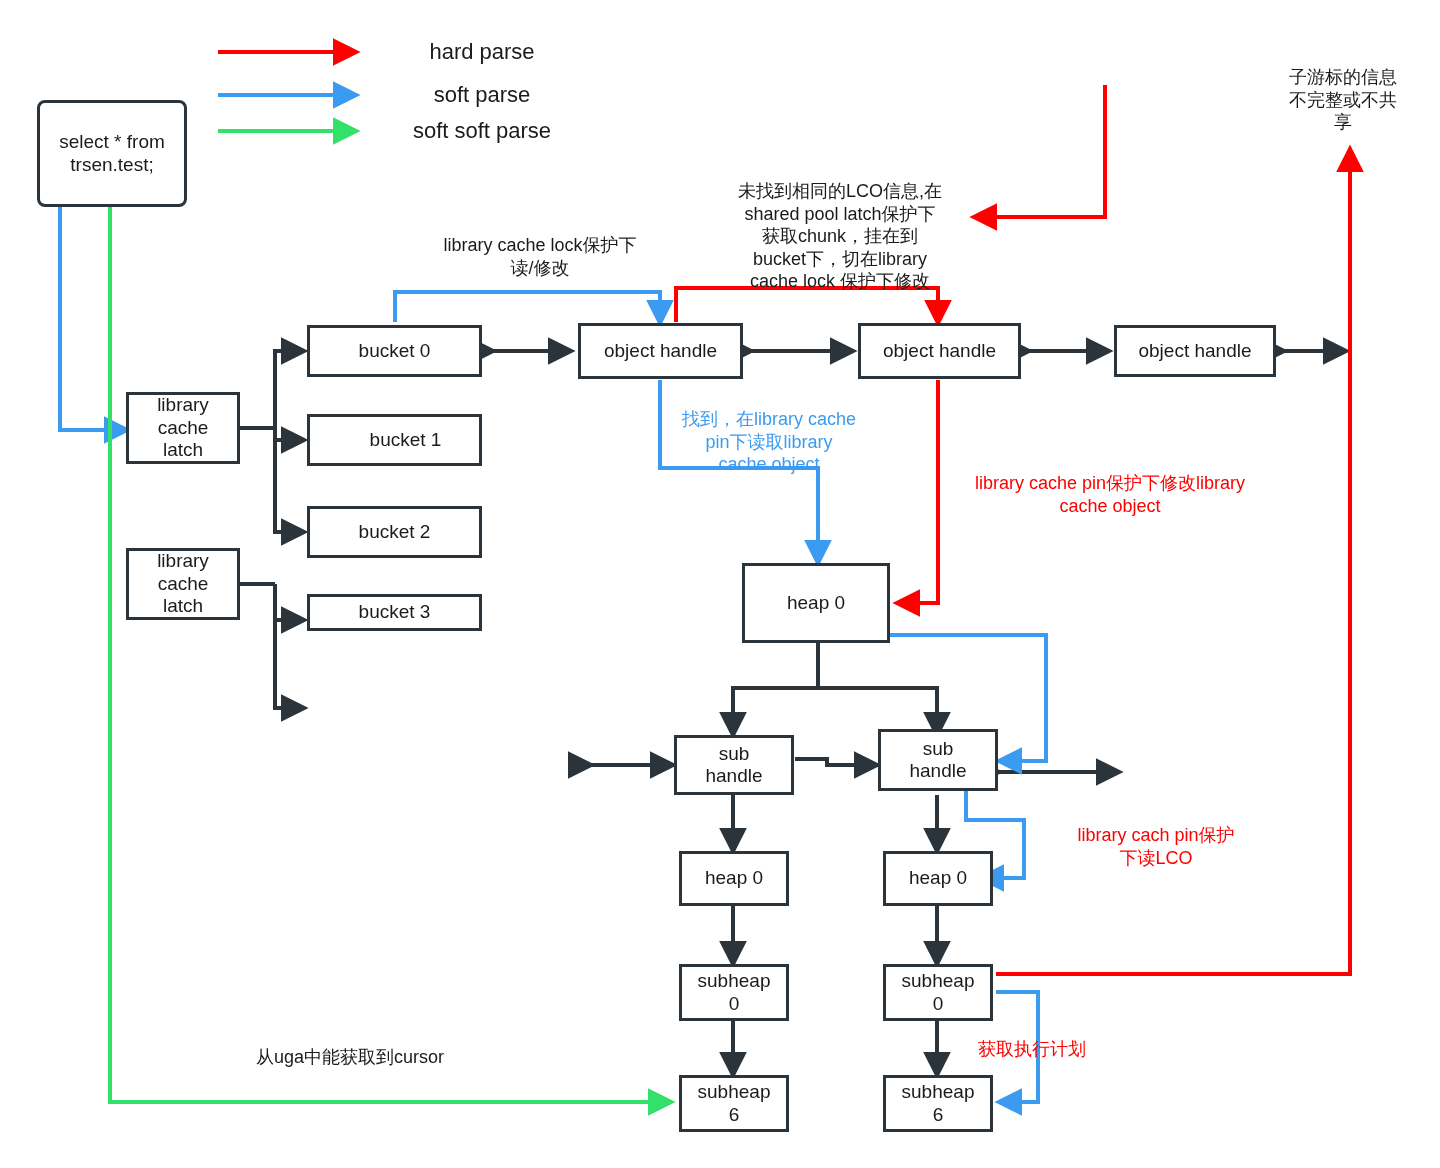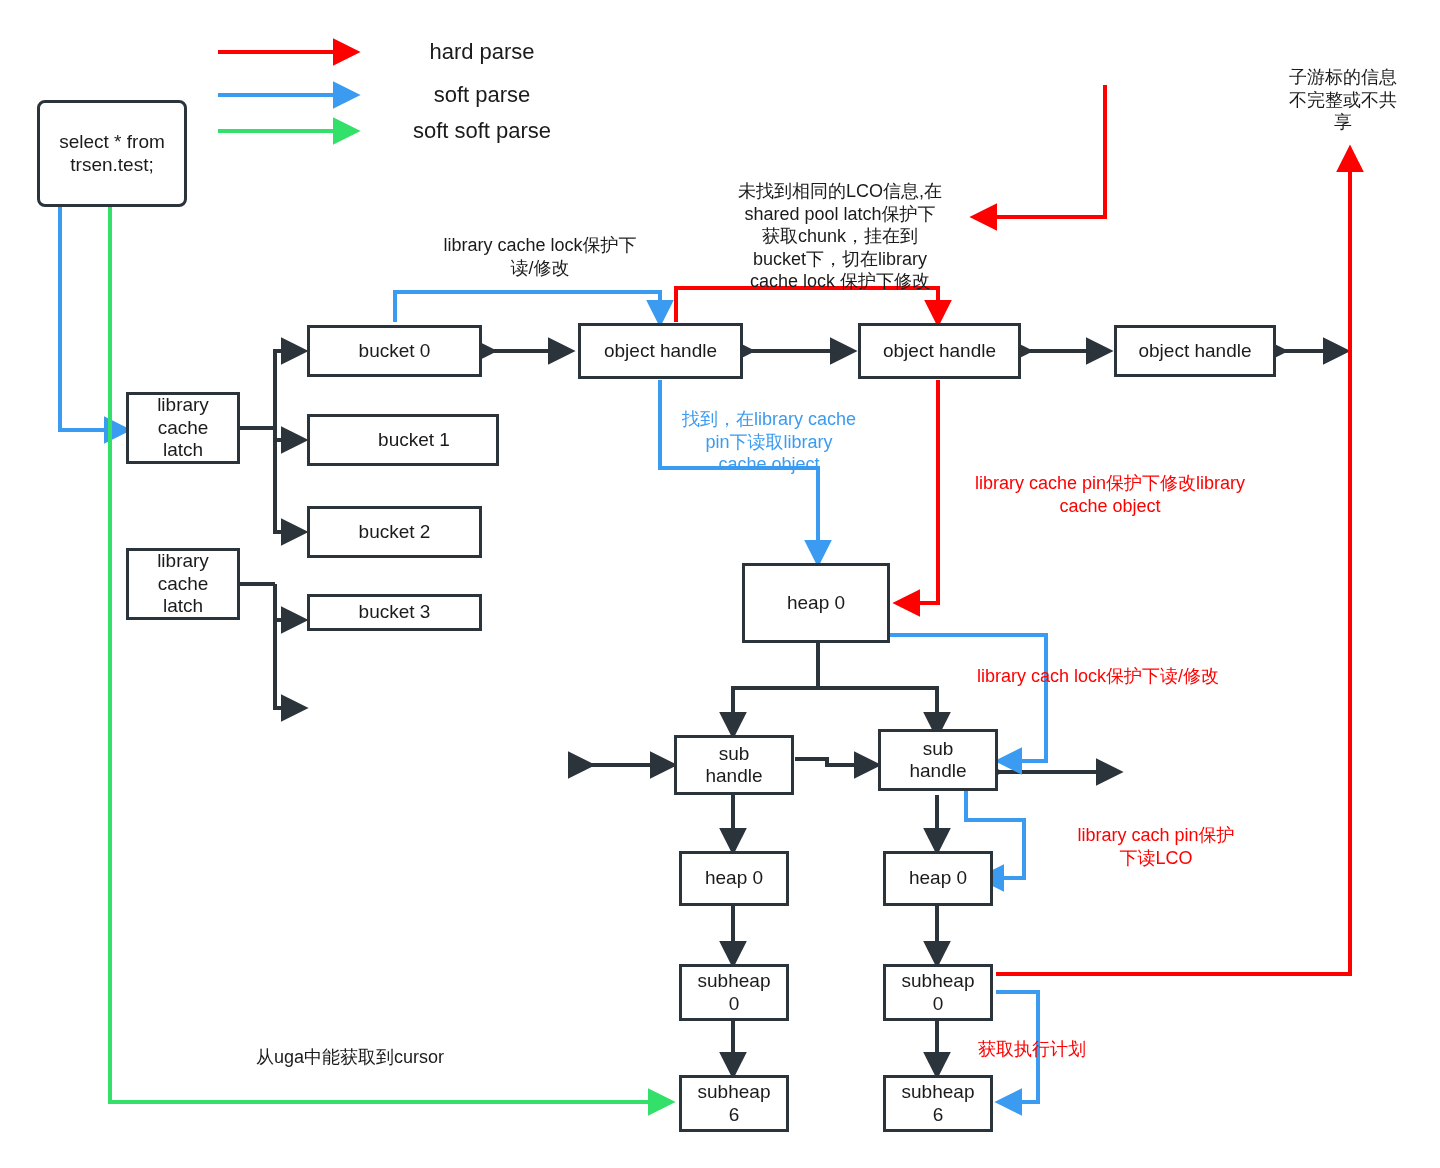--- a/index.html
+++ b/index.html
@@ -133,21 +133,21 @@
 trsen.test;</div>
 
   <div class="node" style="left:126px;top:392px;width:114px;height:72px;white-space:pre-line;">library
 cache
 latch</div>
   <div class="node" style="left:126px;top:548px;width:114px;height:72px;white-space:pre-line;">library
 cache
 latch</div>
 
   <div class="node" style="left:307px;top:325px;width:175px;height:52px;">bucket 0</div>
-  <div class="node" style="left:307px;top:414px;width:192px;height:52px;padding-left:22px;">bucket 1</div>
+  <div class="node" style="left:307px;top:414px;width:175px;height:52px;padding-left:22px;">bucket 1</div>
   <div class="node" style="left:307px;top:506px;width:175px;height:52px;">bucket 2</div>
   <div class="node" style="left:307px;top:594px;width:175px;height:37px;">bucket 3</div>
 
   <div class="node" style="left:578px;top:323px;width:165px;height:56px;">object handle</div>
   <div class="node" style="left:858px;top:323px;width:163px;height:56px;">object handle</div>
   <div class="node" style="left:1114px;top:325px;width:162px;height:52px;">object handle</div>
 
   <div class="node" style="left:742px;top:563px;width:148px;height:80px;">heap 0</div>
 
   <div class="node" style="left:674px;top:735px;width:120px;height:60px;white-space:pre-line;">sub
@@ -181,21 +181,20 @@
 不完整或不共
 享</div>
 
   <div class="lbl blue" style="left:655px;top:408px;width:228px;">找到，在library cache
 pin下读取library
 cache object</div>
 
   <div class="lbl red" style="left:940px;top:472px;width:340px;">library cache pin保护下修改library
 cache object</div>
 
-  <div class="lbl red" style="left:948px;top:665px;width:300px;">library cach lock保护下读/修改</div>
 
   <div class="lbl red" style="left:1046px;top:824px;width:220px;">library cach pin保护
 下读LCO</div>
 
   <div class="lbl red" style="left:978px;top:1038px;width:160px;text-align:left;">获取执行计划</div>
 
   <div class="lbl" style="left:215px;top:1046px;width:270px;">从uga中能获取到cursor</div>
 
 </div>
 

